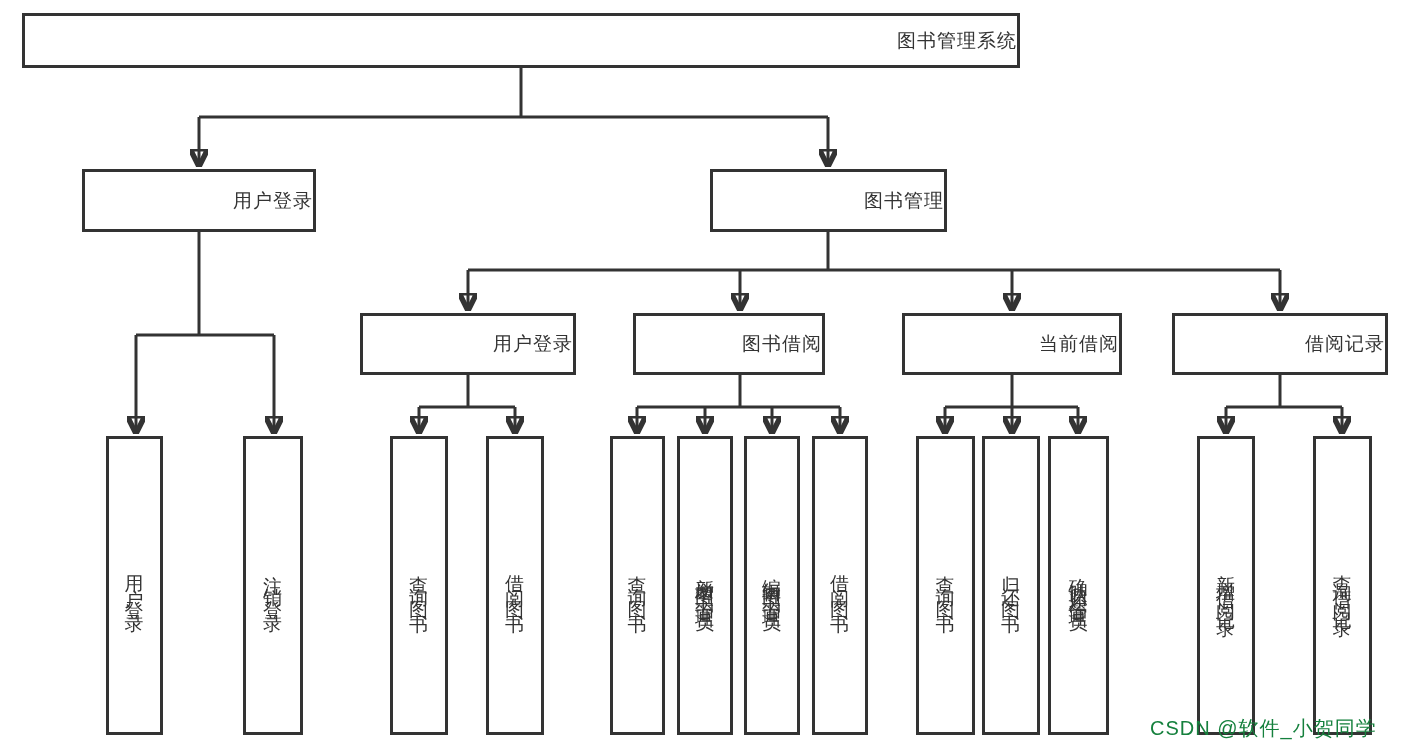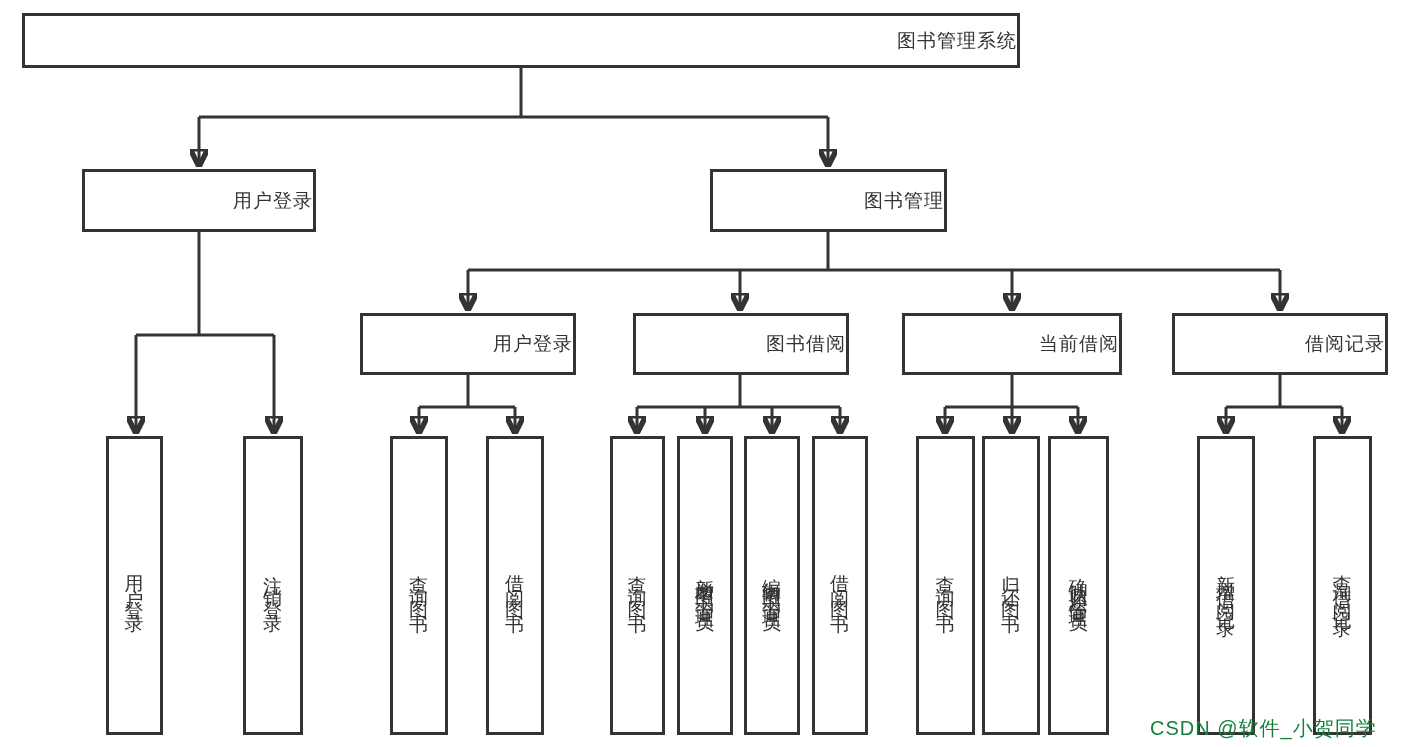--- a/index.html
+++ b/index.html
@@ -115,21 +115,21 @@
   <div class="hbox" style="left:82px; top:169px; width:234px; height:63px;">
     <span>用户登录</span>
   </div>
   <div class="hbox" style="left:710px; top:169px; width:237px; height:63px;">
     <span>图书管理</span>
   </div>
 
   <div class="hbox" style="left:360px; top:313px; width:216px; height:62px;">
     <span>用户登录</span>
   </div>
-  <div class="hbox" style="left:633px; top:313px; width:216px; height:62px;">
+  <div class="hbox" style="left:633px; top:313px; width:192px; height:62px;">
     <span>图书借阅</span>
   </div>
   <div class="hbox" style="left:1172px; top:313px; width:216px; height:62px;">
     <span>借阅记录</span>
   </div>
   <div class="hbox" style="left:902px; top:313px; width:220px; height:62px;">
     <span>当前借阅</span>
   </div>
 
   <div class="vbox" style="left:106px; width:57px;">

